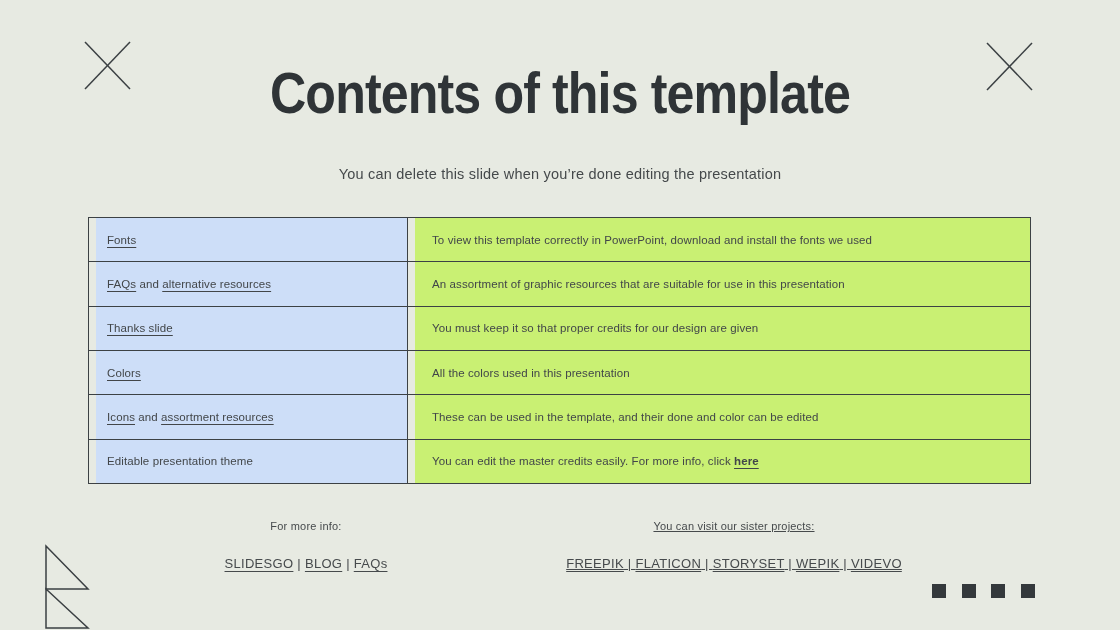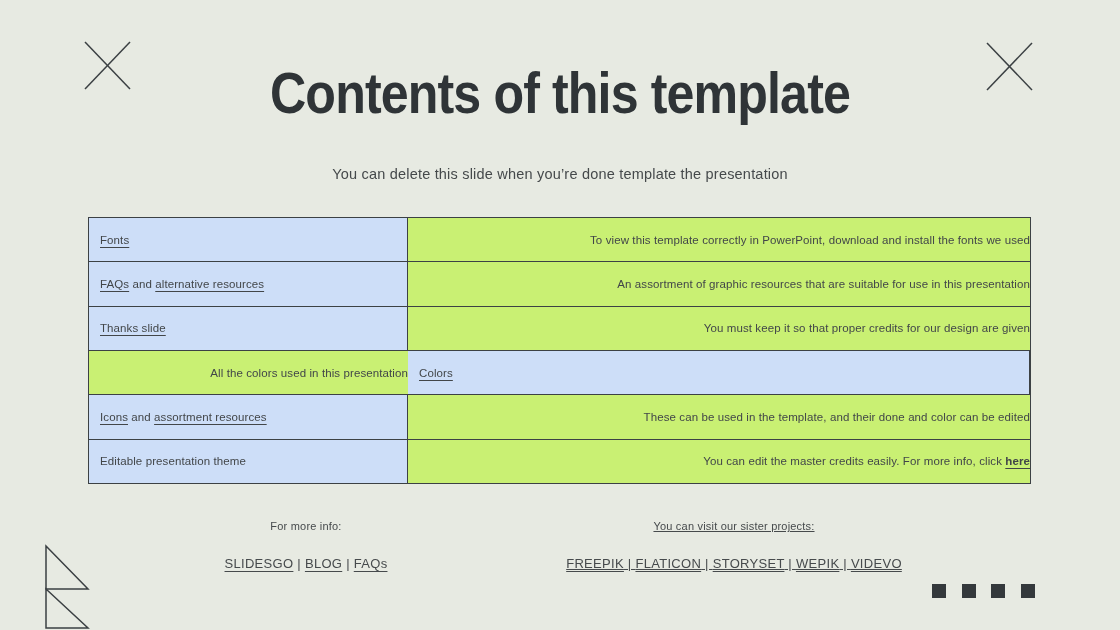--- a/index.html
+++ b/index.html
@@ -50,30 +50,30 @@
     grid-template-columns: 319px 1fr;
     border-bottom: 1px solid var(--table-border, #3c4144);
   }
   .row:last-child { border-bottom: none; }
   .cell {
     display: flex;
     align-items: center;
     font-size: 11.5px;
     color: #424649;
     letter-spacing: 0.1px;
+    margin-left: 7px;
   }
   .cell.topic {
     background: var(--topic-bg, #cddef8);
     border-right: 1px solid var(--table-border, #3c4144);
     padding-left: 11px;
   }
   .cell.desc {
     background: var(--description-bg, #c9f073);
-    padding-left: 28px;
-    justify-content: flex-end;
+    padding-left: 17px;
   }
   .cell a, .footer-links a {
     color: inherit;
     text-decoration: underline;
     text-underline-offset: 2.5px;
     cursor: pointer;
   }
   .cell span, .cell a { white-space: pre-wrap; }
   .bold { font-weight: bold; }
 
@@ -116,21 +116,21 @@
     </svg>
   </div>
   <div class="deco" style="left:985px; top:40px;">
     <svg width="50" height="53" viewBox="0 0 50 53">
       <line x1="2" y1="3" x2="47" y2="50" stroke="#3b4043" stroke-width="1.5"></line>
       <line x1="47" y1="3" x2="2" y2="50" stroke="#3b4043" stroke-width="1.5"></line>
     </svg>
   </div>
 
   <h1 class="title">Contents of this template</h1>
-  <p class="subtitle">You can delete this slide when you’re done template the presentation</p>
+  <p class="subtitle">You can delete this slide when you’re done editing the presentation</p>
 
   <div class="contents-table" id="contents-table">
       <div class="row">
         <div class="cell topic">
           <a href="#">Fonts</a>
         </div>
         <div class="cell desc">
           <span>To view this template correctly in PowerPoint, download and install the fonts we used</span>
         </div>
       </div>
@@ -146,25 +146,25 @@
       </div>
       <div class="row">
         <div class="cell topic">
           <a href="#">Thanks slide</a>
         </div>
         <div class="cell desc">
           <span>You must keep it so that proper credits for our design are given</span>
         </div>
       </div>
       <div class="row">
+        <div class="cell topic">
+          <a href="#">Colors</a>
+        </div>
         <div class="cell desc">
           <span>All the colors used in this presentation</span>
-        </div>
-        <div class="cell topic">
-          <a href="#">Colors</a>
         </div>
       </div>
       <div class="row">
         <div class="cell topic">
           <a href="#">Icons</a>
           <span> and </span>
           <a href="#">assortment resources</a>
         </div>
         <div class="cell desc">
           <span>These can be used in the template, and their done and color can be edited</span>

